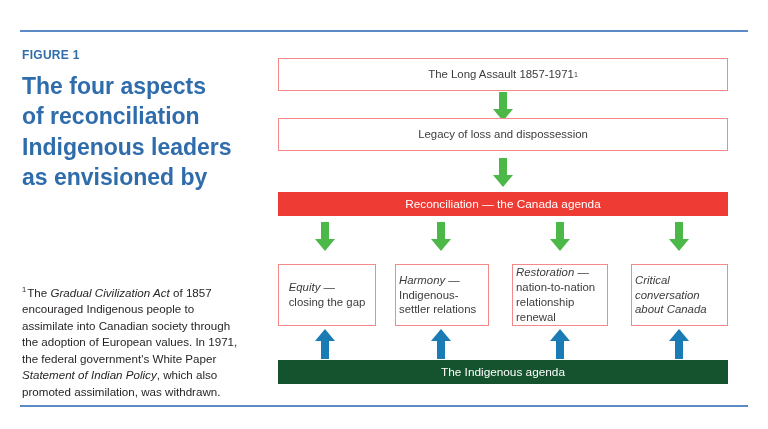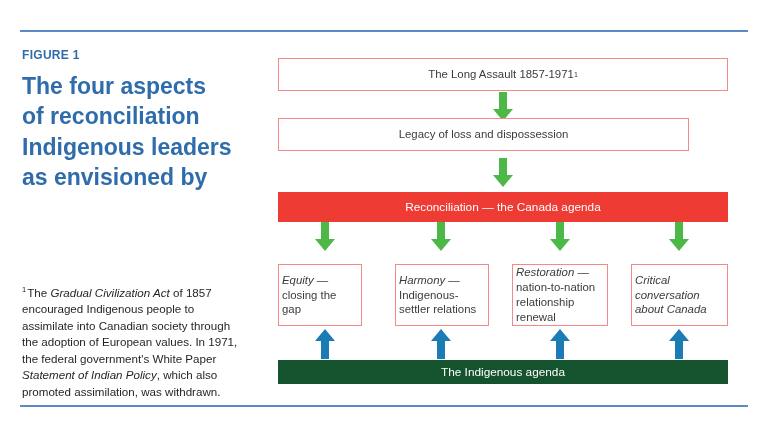--- a/index.html
+++ b/index.html
@@ -94,26 +94,26 @@
     justify-content: center;
     text-align: center;
     color: #ffffff;
     font-size: 11.8px;
   }
   .bar-red    { background: #ee3b33; }
   .bar-orange { background: #14532d; }
 
   
   #box-long-assault { left: 0;   top: 58px;  width: 450px; height: 33px; }
-  #box-legacy       { left: 0;   top: 118px; width: 411px; height: 33px; }
-  #bar-reconcile    { left: 0;   top: 192px; width: 450px; height: 30px; }
+  #box-legacy       { left: 0;   top: 118px; width: 450px; height: 33px; }
+  #bar-reconcile    { left: 0;   top: 192px; width: 450px; height: 24px; }
   #bar-indigenous   { left: 0;   top: 360px; width: 450px; height: 24px; }
 
   .aspect-box { top: 264px; height: 62px; }
-  #box-equity      { left: 0px;   width: 84px; }
+  #box-equity      { left: 0px;   width: 98px; }
   #box-harmony     { left: 117px; width: 94px; }
   #box-restoration { left: 234px; width: 96px; }
   #box-critical    { left: 353px; width: 97px; }
 
   .aspect-box .inner { padding: 0 3px; }
   .aspect-box i { font-style: italic; }
 
   .sup {
     font-size: 7px;
     vertical-align: 5px;

